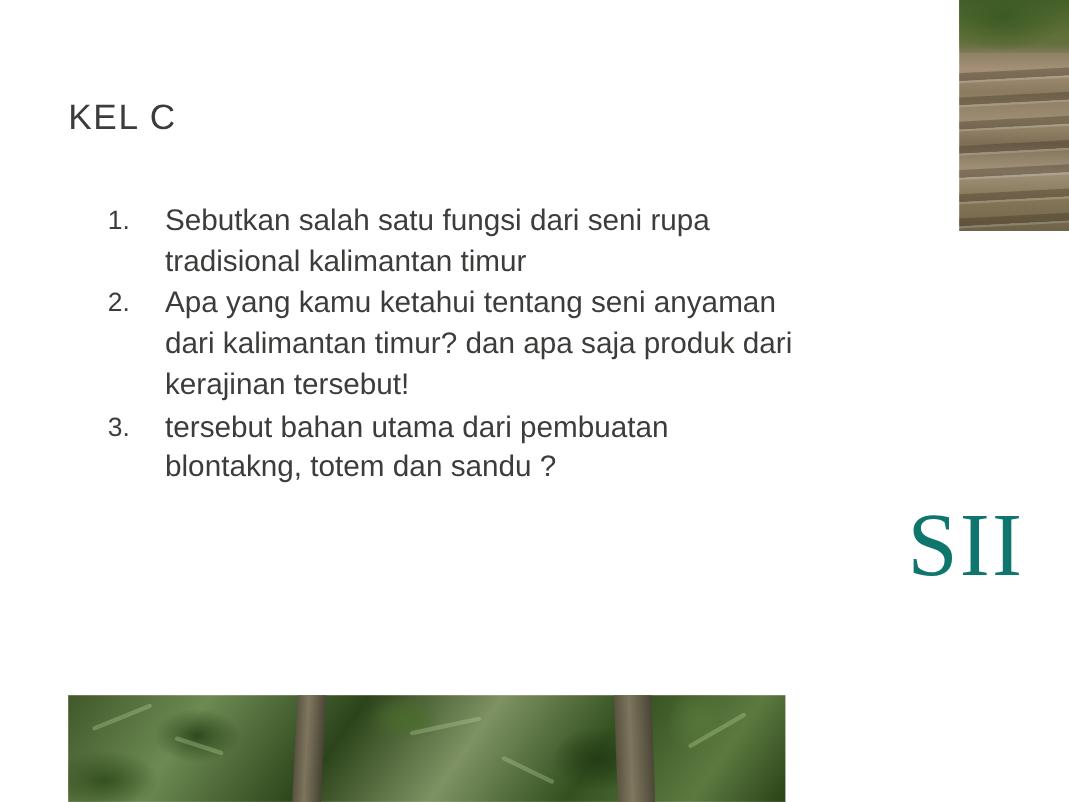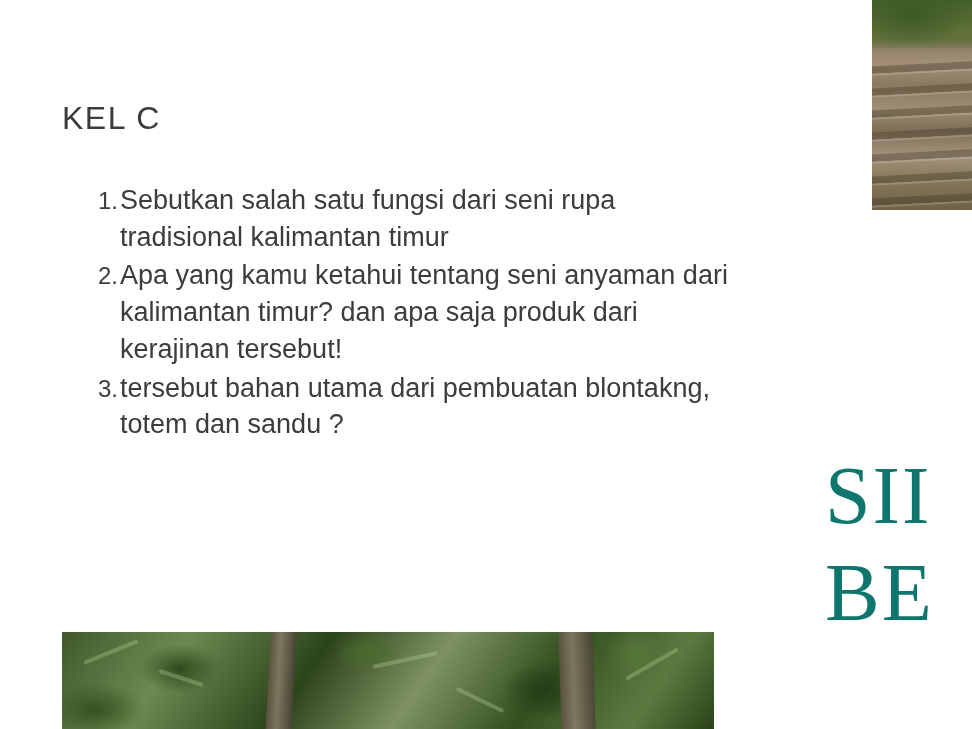--- a/index.html
+++ b/index.html
@@ -13,21 +13,21 @@
     overflow: hidden;
     font-family: "Liberation Sans", sans-serif;
     color: #3a3a38;
     position: relative;
   }
 
   
   .slide-title {
     position: absolute;
     left: 62px;
-    top: 100px;
+    top: 88px;
     font-size: 32px;
     letter-spacing: 1.5px;
     font-weight: 400;
     color: #3c3c3a;
     white-space: nowrap;
   }
 
   .qlist {
     position: absolute;
     left: 88px;
@@ -49,20 +49,21 @@
     flex: 0 0 auto;
     width: 30px;
     text-align: right;
     font-size: 24px;
     padding-top: 3px;
     color: #3c3c3a;
   }
   .qtext {
     flex: 1 1 auto;
     padding-left: 2px;
+    margin-left: 30px;
   }
 
   
   .foliage {
     position: absolute;
     left: 62px;
     top: 632px;
     width: 652px;
     height: 97px;
     overflow: hidden;
@@ -166,14 +167,13 @@
   <div class="shingle" style="top:86px;  transform:rotate(-3deg);"></div>
   <div class="shingle" style="top:108px; transform:rotate(-3deg);"></div>
   <div class="shingle" style="top:130px; transform:rotate(-3deg);"></div>
   <div class="shingle" style="top:152px; transform:rotate(-3deg);"></div>
   <div class="shingle" style="top:174px; transform:rotate(-3deg);"></div>
   <div class="shingle" style="top:196px; transform:rotate(-3deg);"></div>
 </div>
 
 <div class="wordmark">
   <div>SII</div>
-  <div>BE</div>
 </div>
 
 </body></html>

